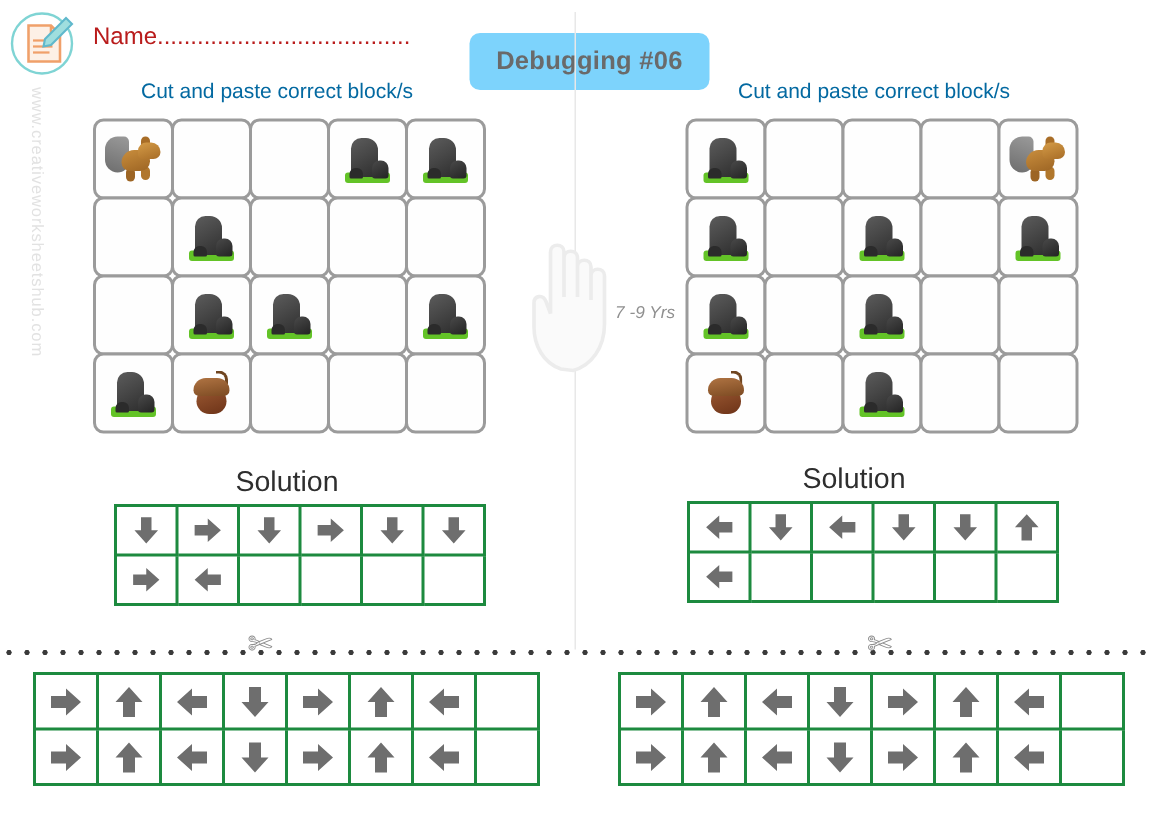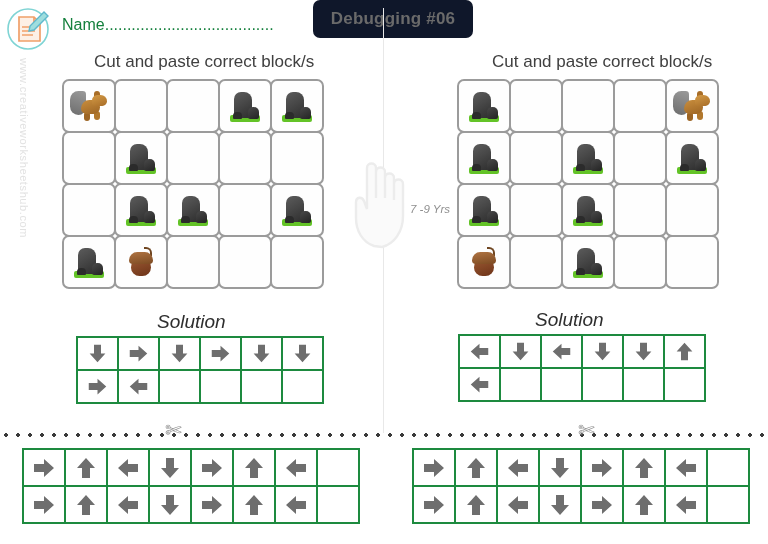--- a/index.html
+++ b/index.html
@@ -39,30 +39,30 @@
     width: 48px;
     height: 46px;
   }
 
   
   #name-line {
     position: absolute;
     left: 62px;
     top: 16px;
     font-size: 16px;
-    color: #15803d;
+    color: #b91c1c;
     white-space: nowrap;
   }
   #title-badge {
     position: absolute;
     left: 313px;
-    top: 0;
+    top: 22px;
     width: 160px;
     height: 38px;
-    background: #0f172a;
+    background: #7dd3fc;
     border-radius: 7px;
     display: flex;
     align-items: center;
     justify-content: center;
   }
   #title-badge span {
     font-size: 17px;
     font-weight: bold;
     color: #6a6a6a;
     letter-spacing: 0.2px;
@@ -74,22 +74,22 @@
     left: 383px;
     top: 8px;
     width: 1px;
     height: 425px;
     background: #e8e8e8;
   }
 
   
   .subtitle {
     position: absolute;
-    font-size: 17px;
-    color: #404040;
+    font-size: 14px;
+    color: #0369a1;
     white-space: nowrap;
   }
   #subtitle-left  { left: 94px;  top: 52px; }
   #subtitle-right { left: 492px; top: 52px; }
 
   
   .maze-grid {
     position: absolute;
     display: grid;
     grid-template-columns: repeat(5, 52px);
@@ -239,21 +239,20 @@
     white-space: nowrap;
     margin-left: 48px;
   }
 
   
   .solution-title {
     position: absolute;
     font-size: 19px;
     color: #2e2e2e;
     white-space: nowrap;
-    font-style: italic;
   }
   #solution-title-left  { left: 157px; top: 311px; }
   #solution-title-right { left: 535px; top: 309px; }
 
   .arrow-grid {
     position: absolute;
     display: grid;
     border-left: 2px solid #1d8a3f;
     border-top: 2px solid #1d8a3f;
     background: #ffffff;

